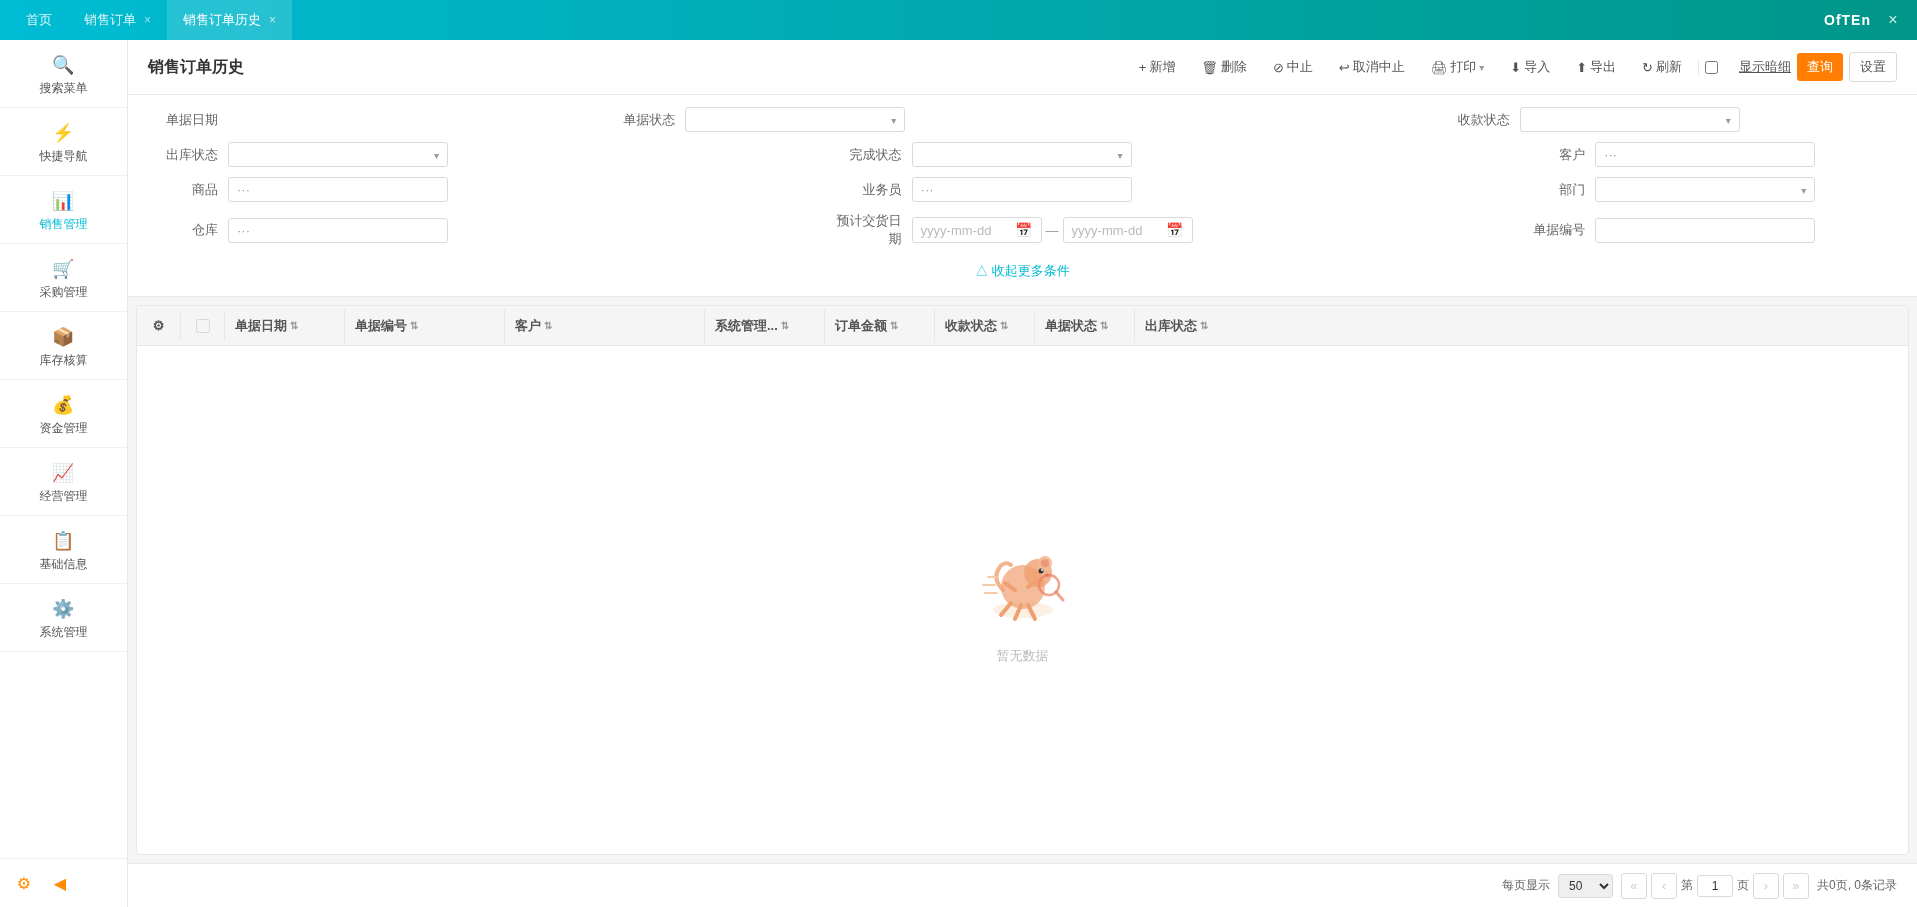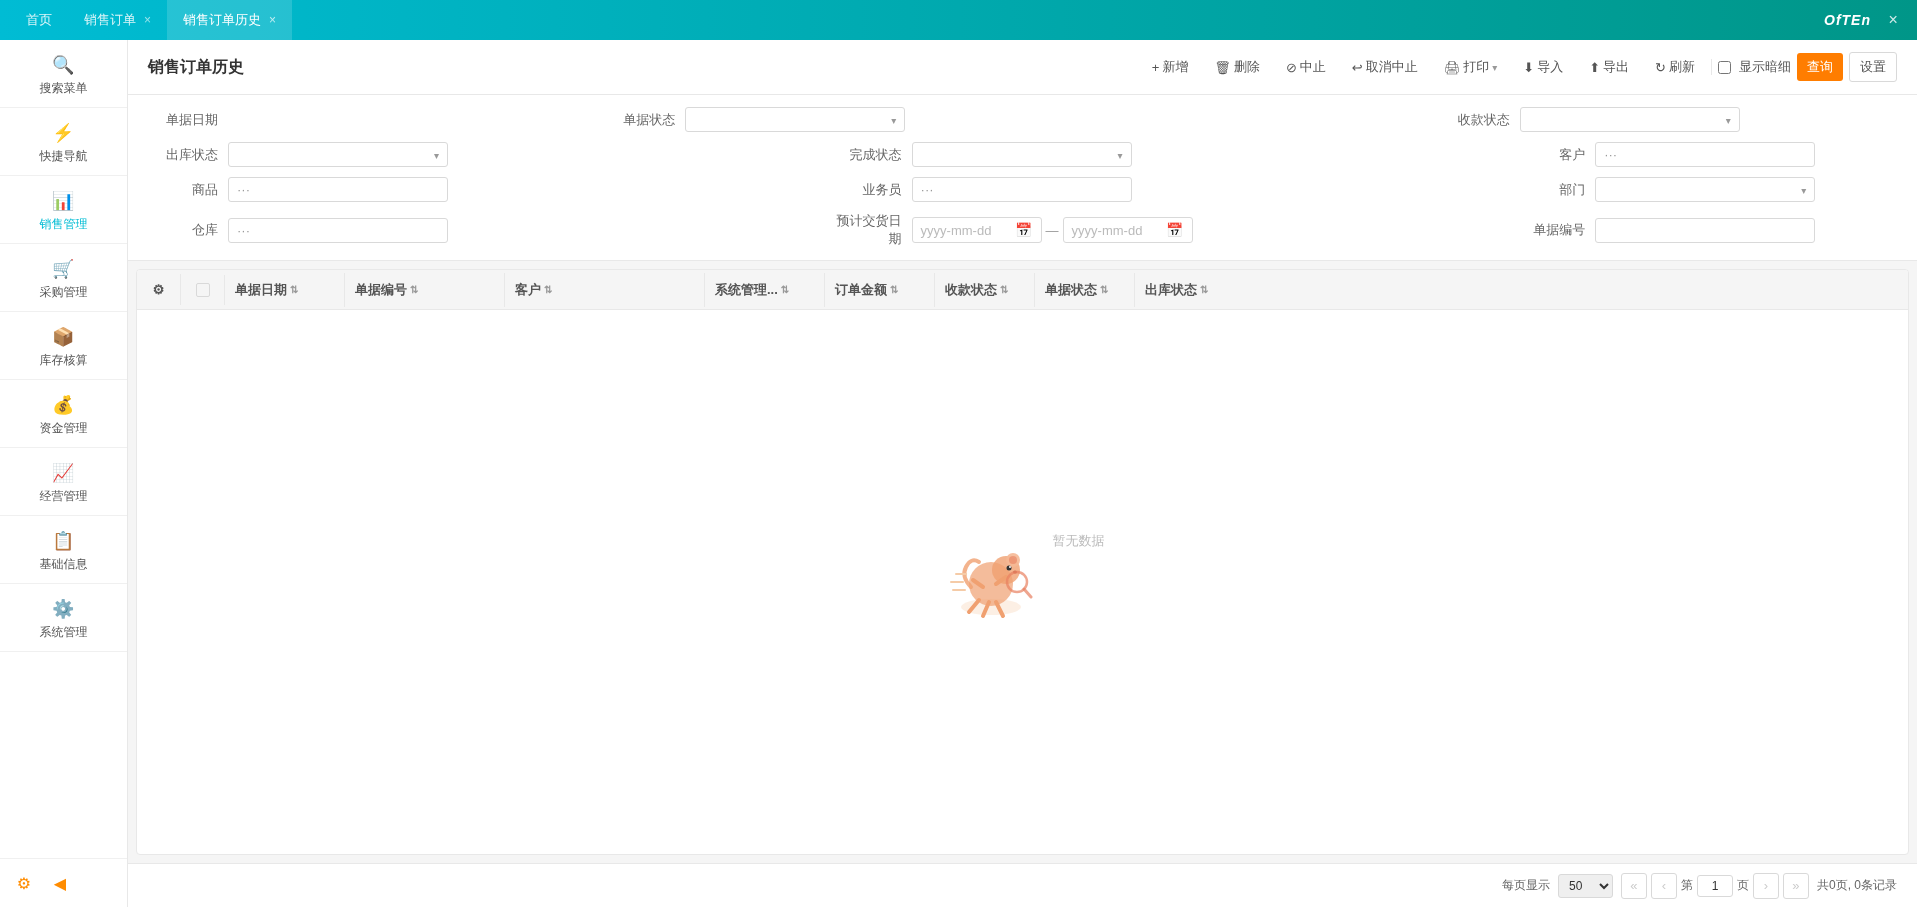--- a/index.html
+++ b/index.html
@@ -40,21 +40,20 @@
       margin-left: 8px;
       font-size: 12px;
       opacity: 0.7;
       cursor: pointer;
     }
     .top-bar-right {
       display: flex;
       align-items: center;
       gap: 8px;
       color: rgba(255,255,255,0.8);
-      font-style: italic;
     }
     .top-bar-right .brand {
       font-size: 14px;
       font-weight: bold;
       color: white;
       letter-spacing: 1px;
     }
     .top-bar-close-btn {
       width: 28px; height: 28px;
       display: flex; align-items: center; justify-content: center;
@@ -159,24 +158,25 @@
     }
     .toolbar-btn .btn-icon { font-size: 13px; }
     .toolbar-btn.primary {
       background: #ff7d00;
       color: white;
       font-size: 13px;
     }
     .display-cols-check {
       display: flex;
       align-items: center;
-      gap: 8px;
+      gap: 21px;
       font-size: 12px;
       color: #555;
       cursor: pointer;
+      text-decoration: underline;
     }
 
     
     .filter-area {
       background: white;
       padding: 12px 20px;
       border-bottom: 1px solid #e8e8e8;
       flex-shrink: 0;
     }
     .filter-row {
@@ -348,21 +348,22 @@
     .table-body {
       flex: 1;
       display: flex;
       flex-direction: column;
       align-items: center;
       justify-content: center;
       overflow: auto;
     }
     .empty-state {
       display: flex;
-      flex-direction: row;
+      flex-direction: column;
+      align-items: center;
       gap: 12px;
     }
     .empty-text {
       color: #bbb;
       font-size: 13px;
     }
 
     
     .pagination-bar {
       height: 44px;
@@ -647,20 +648,23 @@
             <span class="cal-icon">📅</span>
           </div>
         </div>
         <div style="flex:1"></div>
         <span class="filter-label">单据编号</span>
         <div class="filter-control">
           <input type="text" class="input-field" style="width: 220px;">
         </div>
       </div>
 
+      <div class="collapse-btn">
+        <span>△ 收起更多条件</span>
+      </div>
     </div>
 
     <div class="table-area">
       <div class="table-header">
         <div class="th th-gear">
           <span>⚙</span>
         </div>
         <div class="th th-check">
           <span class="cb"></span>
         </div>

